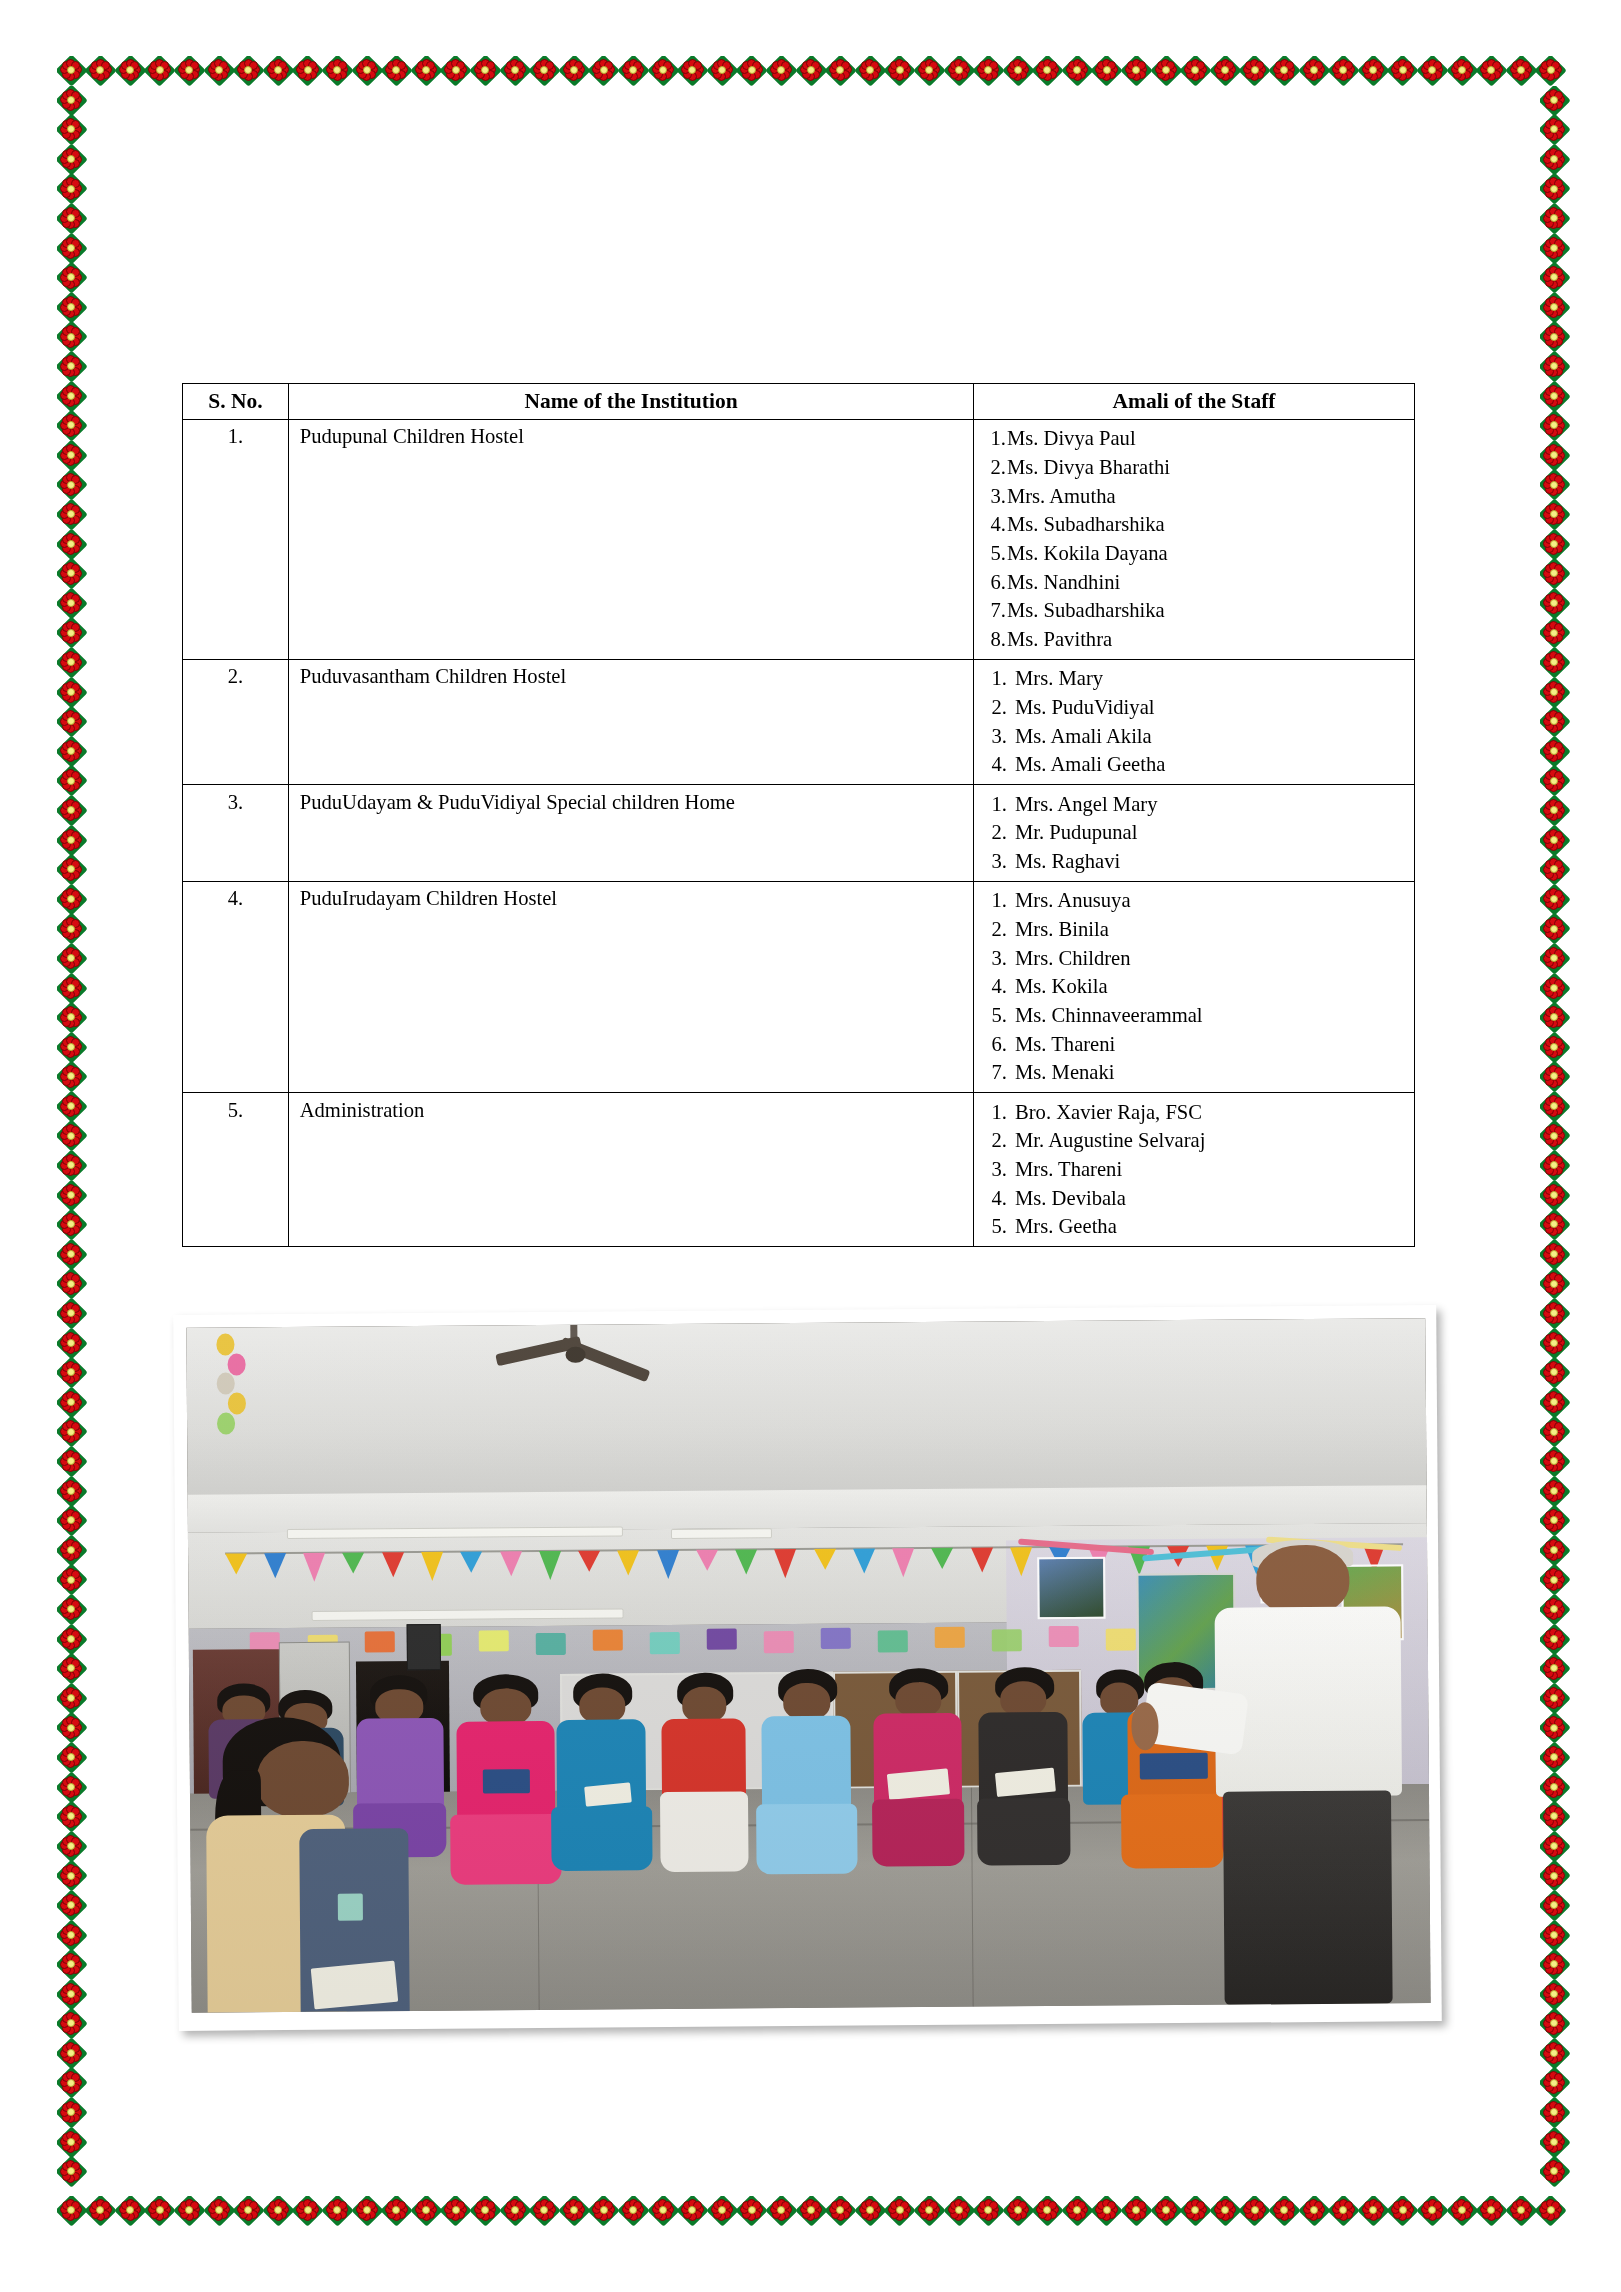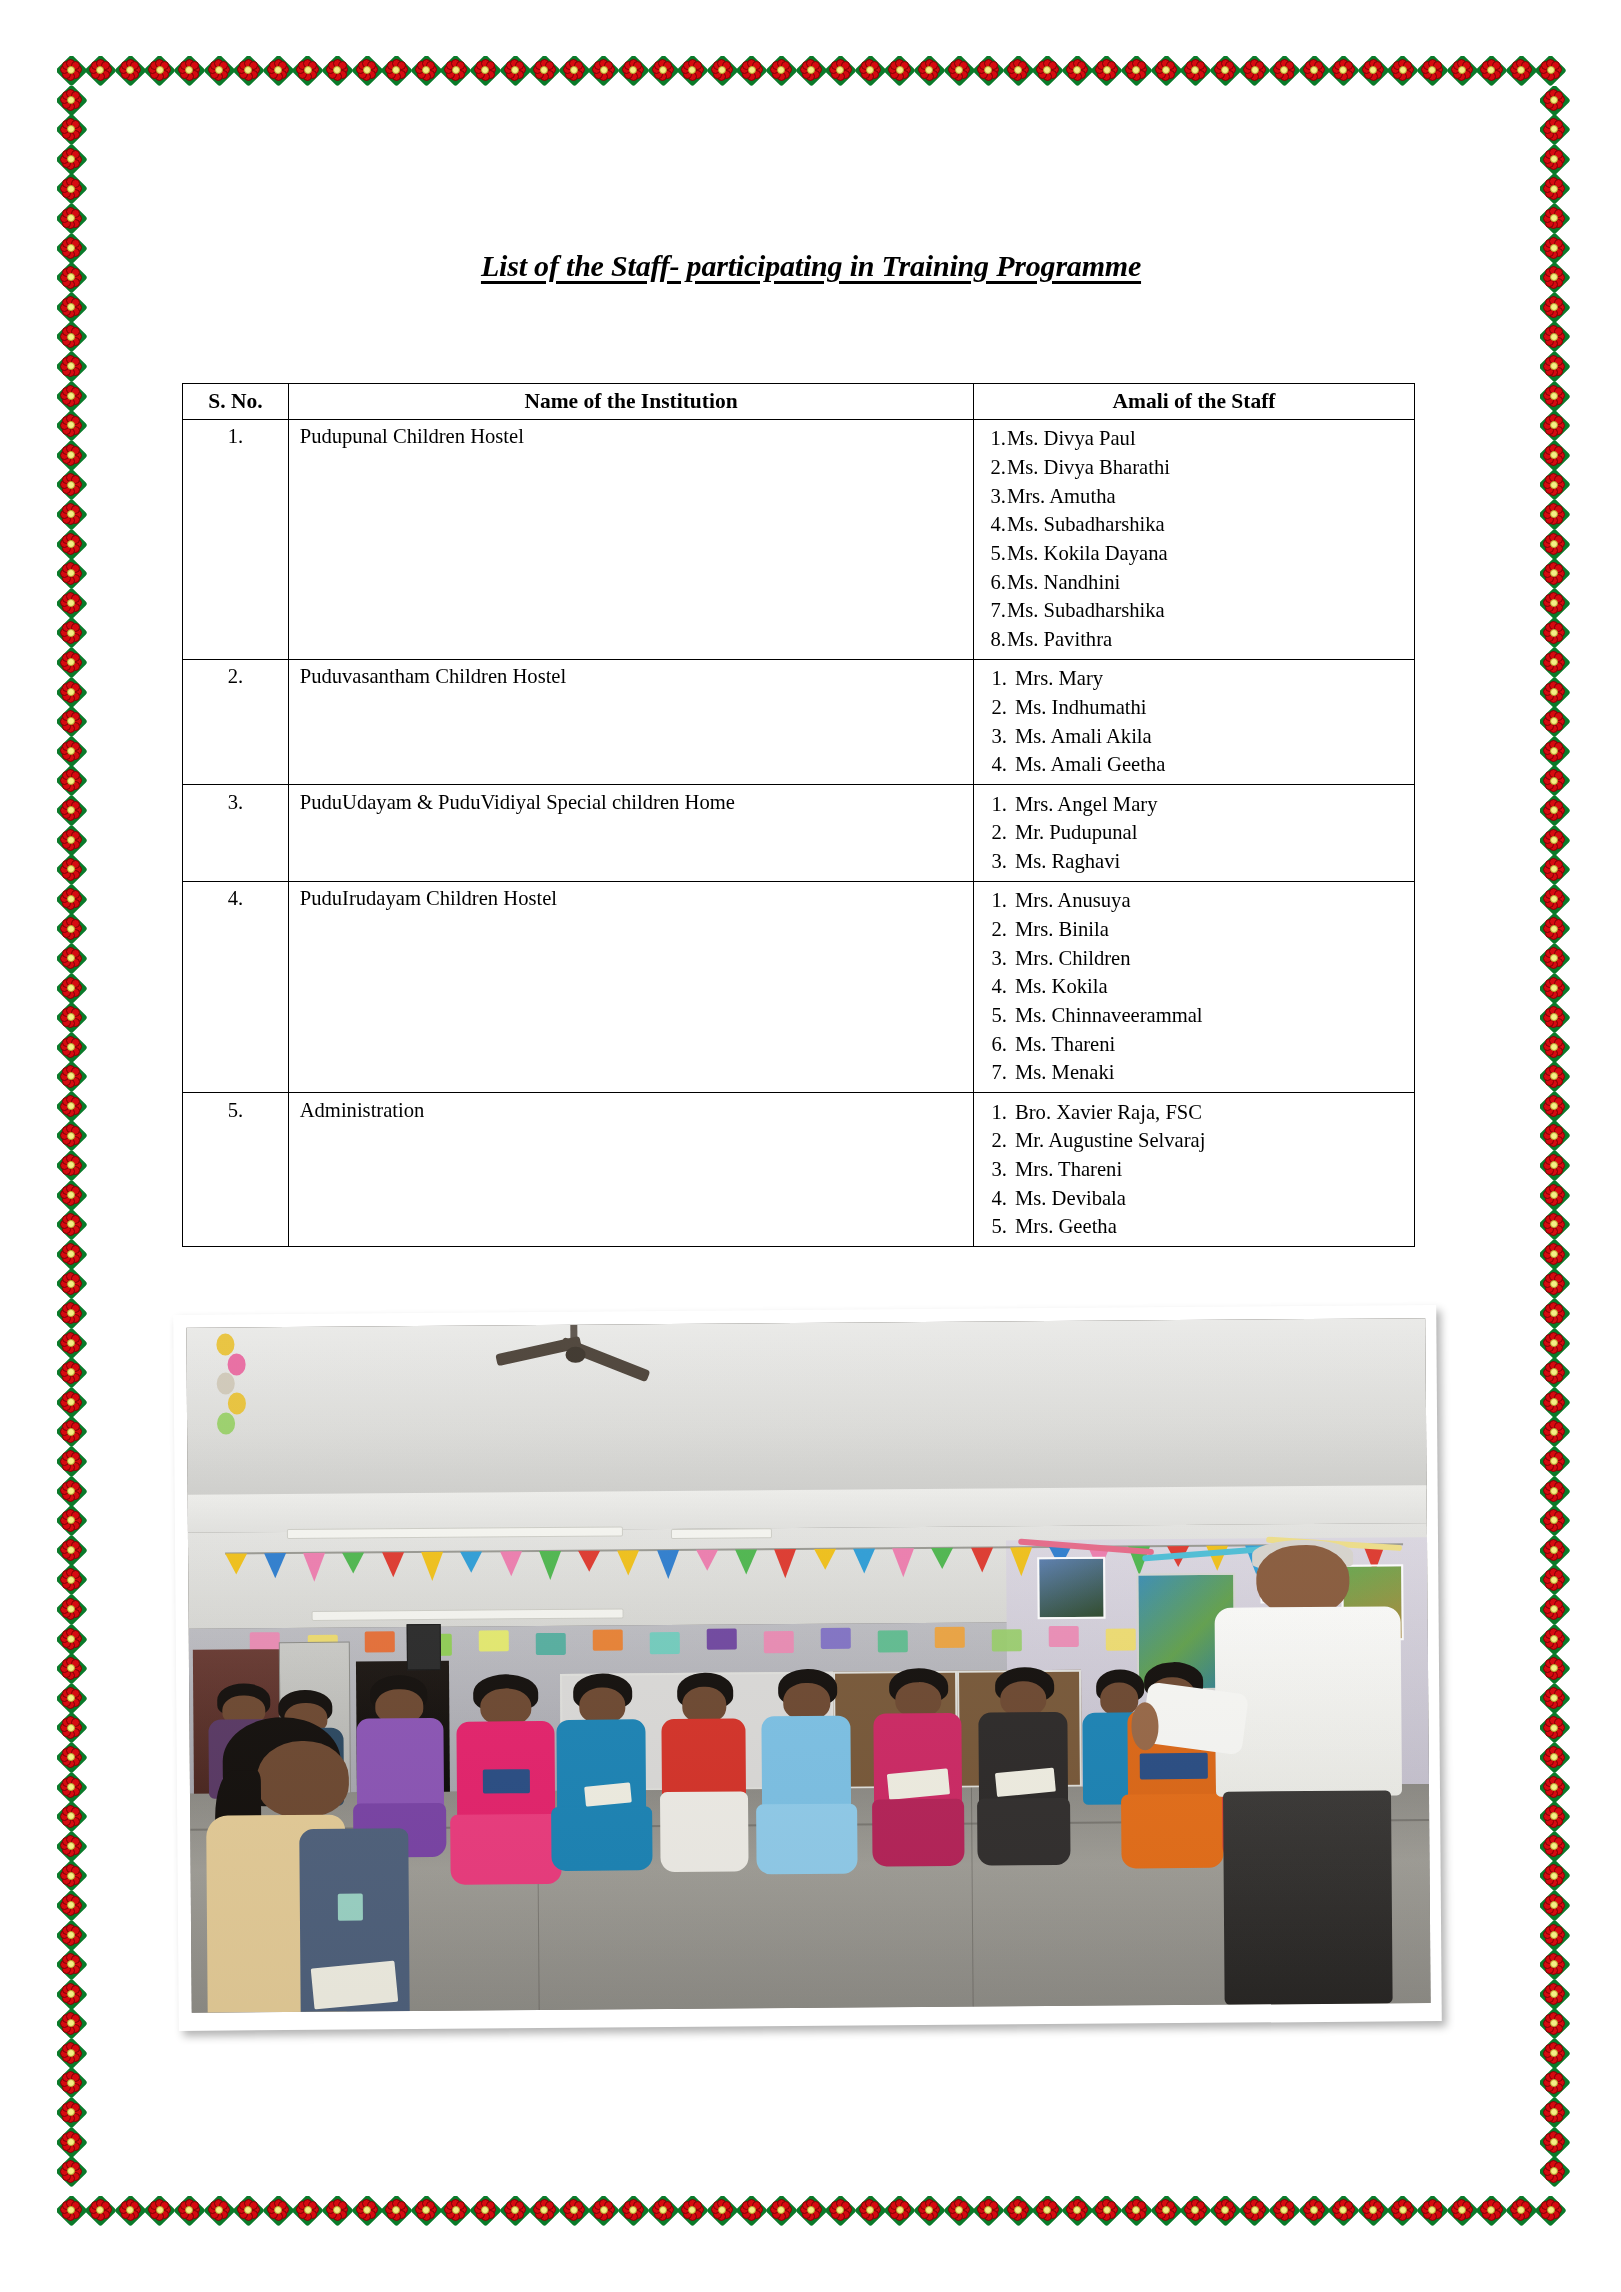--- a/index.html
+++ b/index.html
@@ -3755,21 +3755,20 @@
           <span style="left: 2px; top: 11.5px;"></span>
           <span style="left: 0px; top: 6.7px;"></span>
           <span style="left: 2px; top: 2px;"></span>
           <span style="left: 6.7px; top: 0px;"></span>
           <span style="left: 11.5px; top: 2px;"></span>
         </span>
         <span class="core"></span>
       </div>
     </div>
 
-  <div class="doc-title">List of the Staff- participating in Training Programme</div>
 
   <table class="staff-table">
     <colgroup>
       <col class="col-sno">
         <col class="col-inst">
         <col class="col-staff">
     </colgroup>
     <thead>
       <tr>
         <th>S. No.</th>
@@ -3822,21 +3821,21 @@
           <td class="sno">2.</td>
           <td class="inst">Puduvasantham Children Hostel</td>
           <td class="staff loose">
             <ul class="staff-list">
               <li>
                 <span class="num">1.</span>
                 <span class="nm">Mrs. Mary</span>
               </li>
               <li>
                 <span class="num">2.</span>
-                <span class="nm">Ms. Indhumathi</span>
+                <span class="nm">Ms. PuduVidiyal</span>
               </li>
               <li>
                 <span class="num">3.</span>
                 <span class="nm">Ms. Amali Akila</span>
               </li>
               <li>
                 <span class="num">4.</span>
                 <span class="nm">Ms. Amali Geetha</span>
               </li>
             </ul>

